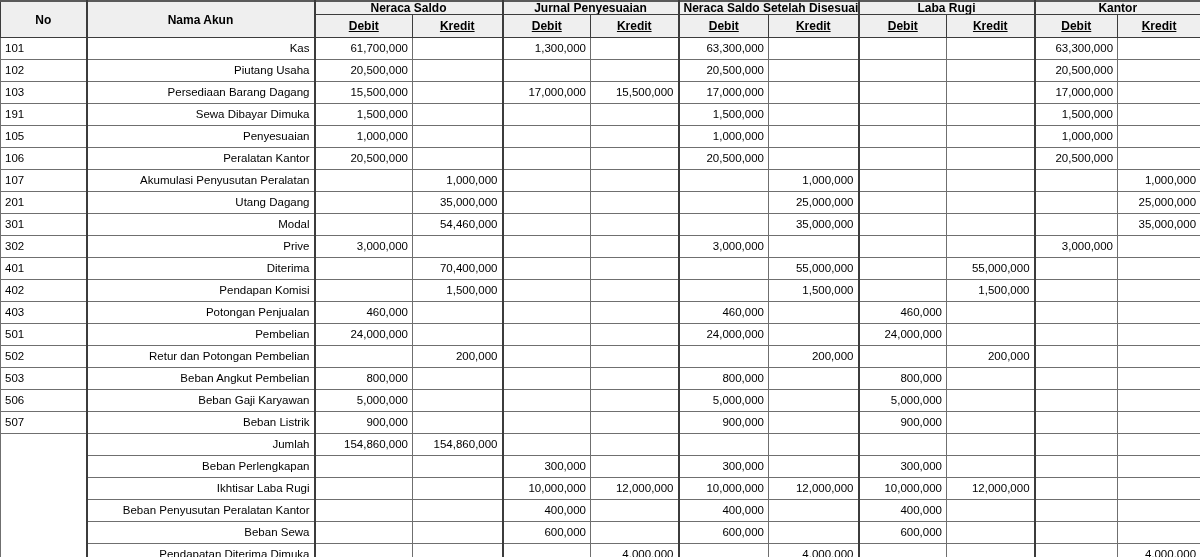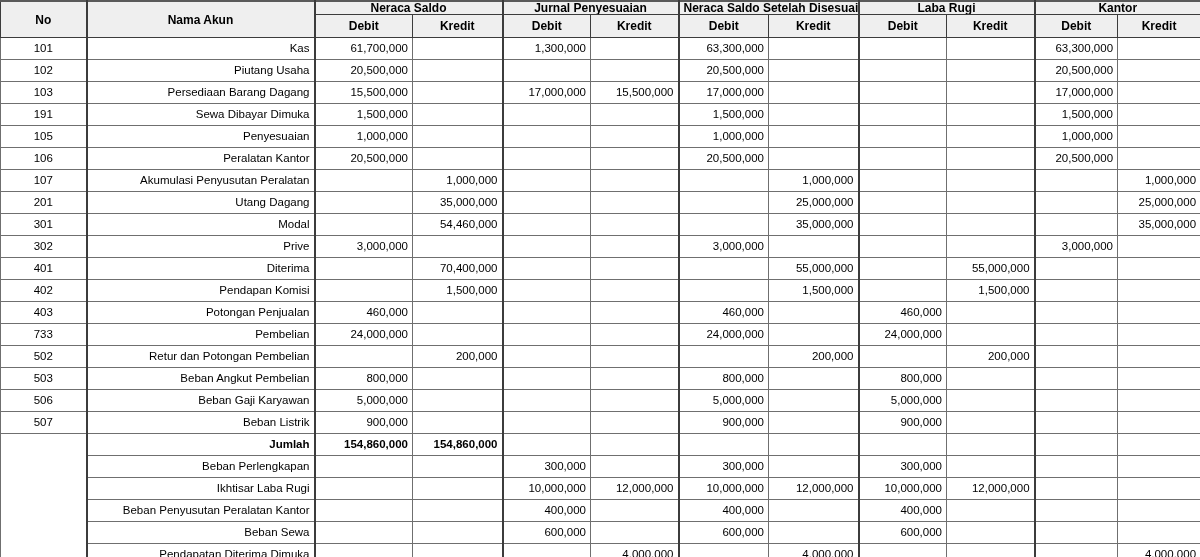--- a/index.html
+++ b/index.html
@@ -45,29 +45,29 @@
 
   
   table.worksheet thead th {
     background: #efefef;
     font-weight: bold;
     text-align: center;
     border: 1px solid #3c3c3c;
     font-size: 12px;
   }
   thead th.grp { font-size: 12.5px; }
-  thead th.sub { font-size: 12px; height: 22px; }
+  thead th.sub { font-size: 12px; height: 22px; text-decoration: underline; }
   thead th.stub { font-size: 13px; }
   .gsepr { border-right: 2px solid #3c3c3c !important; }
 
   
-  td.no      { text-align: center; margin-top: 35px; }
+  td.no      { text-align: left; margin-top: 35px; }
   td.acct    { text-align: right; }
   td.num     { text-align: right; }
-  td.bold, th.bold { font-weight: bold; }
+  td.bold, th.bold { font-weight: normal; }
 
   tr.datarow td { height: 21px; }
 
   
   td.nomerge {
     border-top: 1px solid #6f6f6f;
     border-bottom: 1px solid #6f6f6f;
     border-left: 1px solid #6f6f6f;
     border-right: 1px solid #6f6f6f;
     background: #ffffff;
@@ -298,21 +298,21 @@
           <td class="num"></td>
           <td class="num gsepr"></td>
           <td class="num">460,000</td>
           <td class="num gsepr"></td>
           <td class="num">460,000</td>
           <td class="num gsepr"></td>
           <td class="num"></td>
           <td class="num"></td>
         </tr>
         <tr class="datarow">
-          <td class="no gsepr">733</td>
+          <td class="no gsepr">501</td>
           <td class="acct gsepr">Pembelian</td>
           <td class="num">24,000,000</td>
           <td class="num gsepr"></td>
           <td class="num"></td>
           <td class="num gsepr"></td>
           <td class="num">24,000,000</td>
           <td class="num gsepr"></td>
           <td class="num">24,000,000</td>
           <td class="num gsepr"></td>
           <td class="num"></td>

